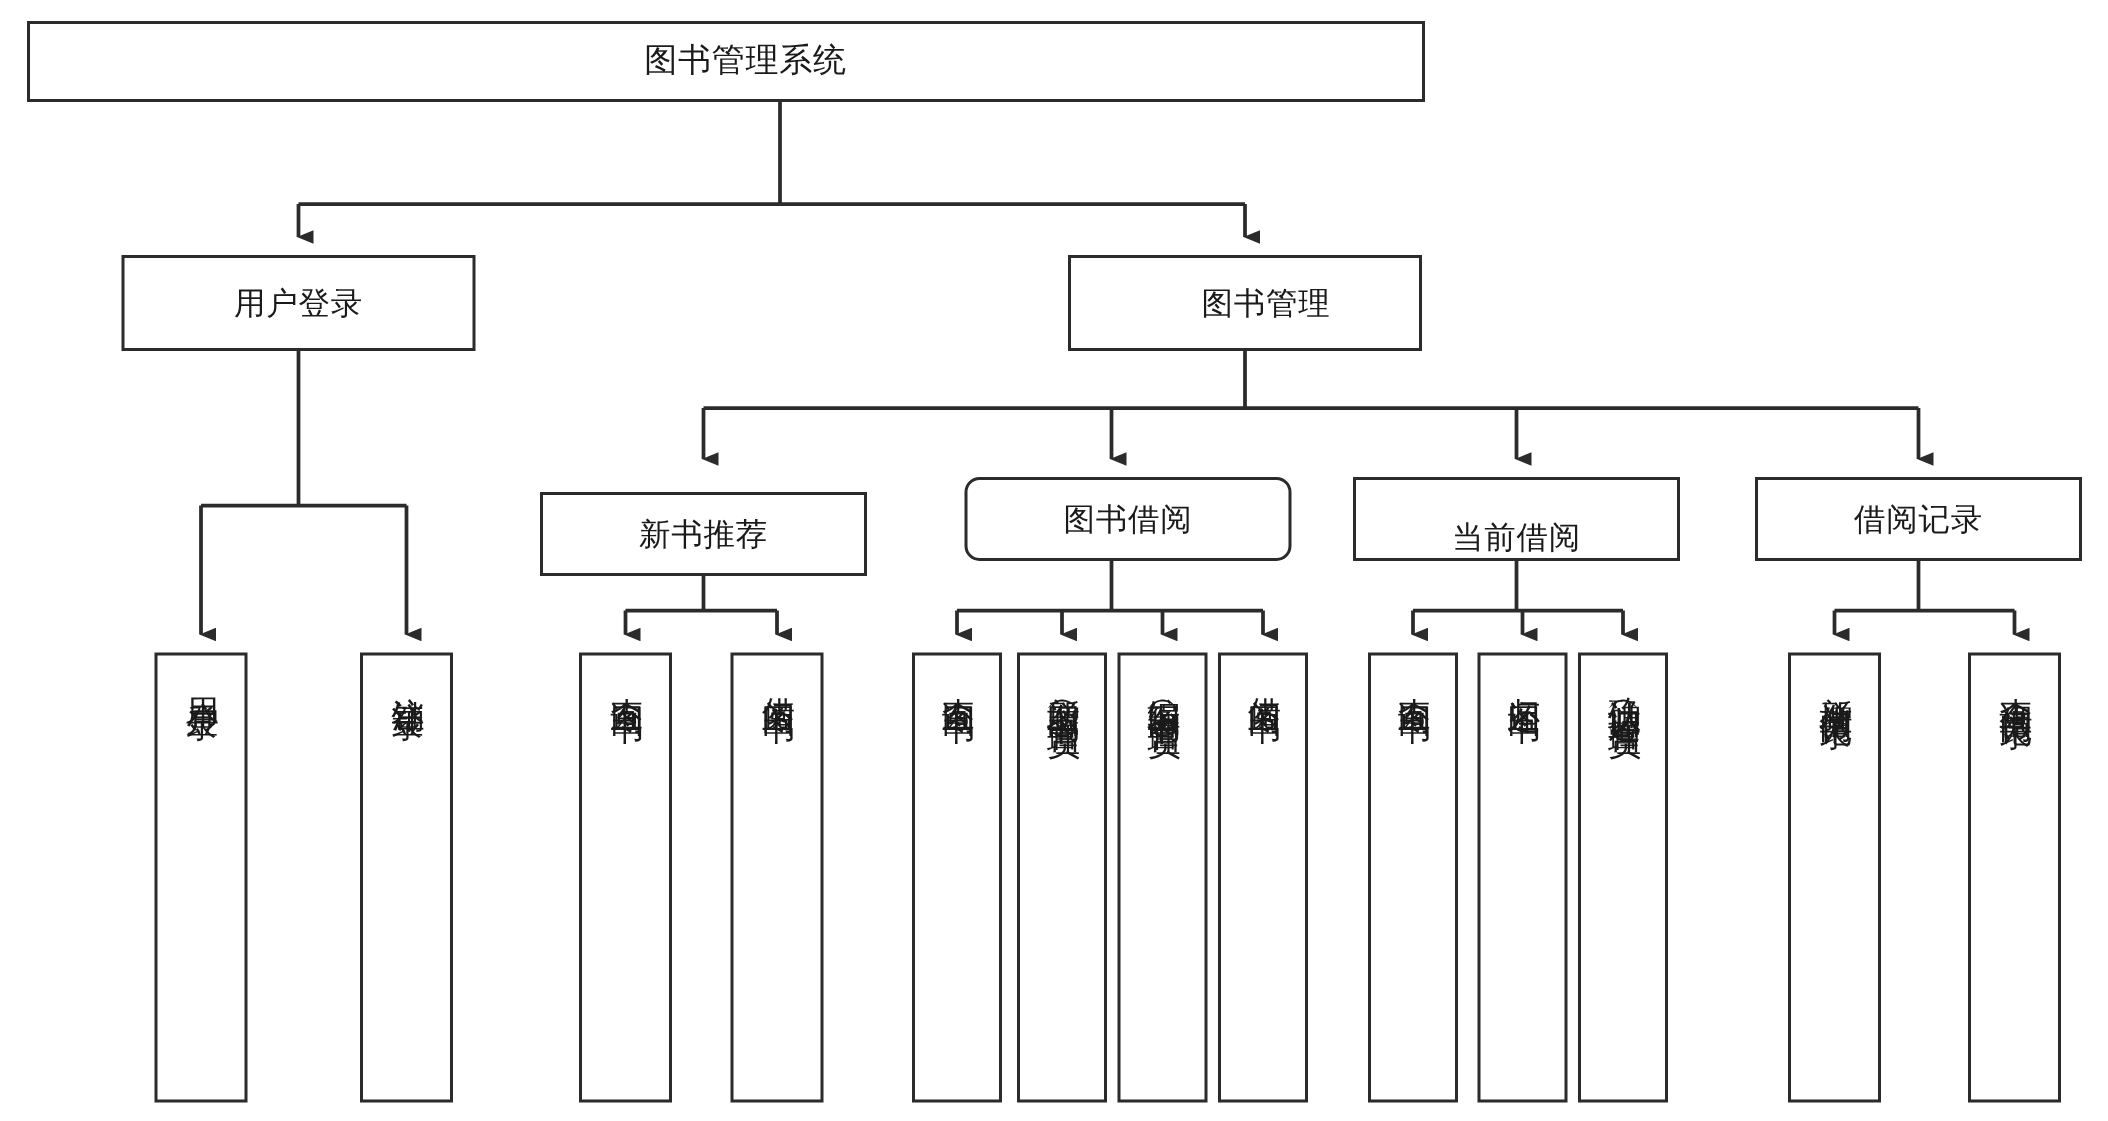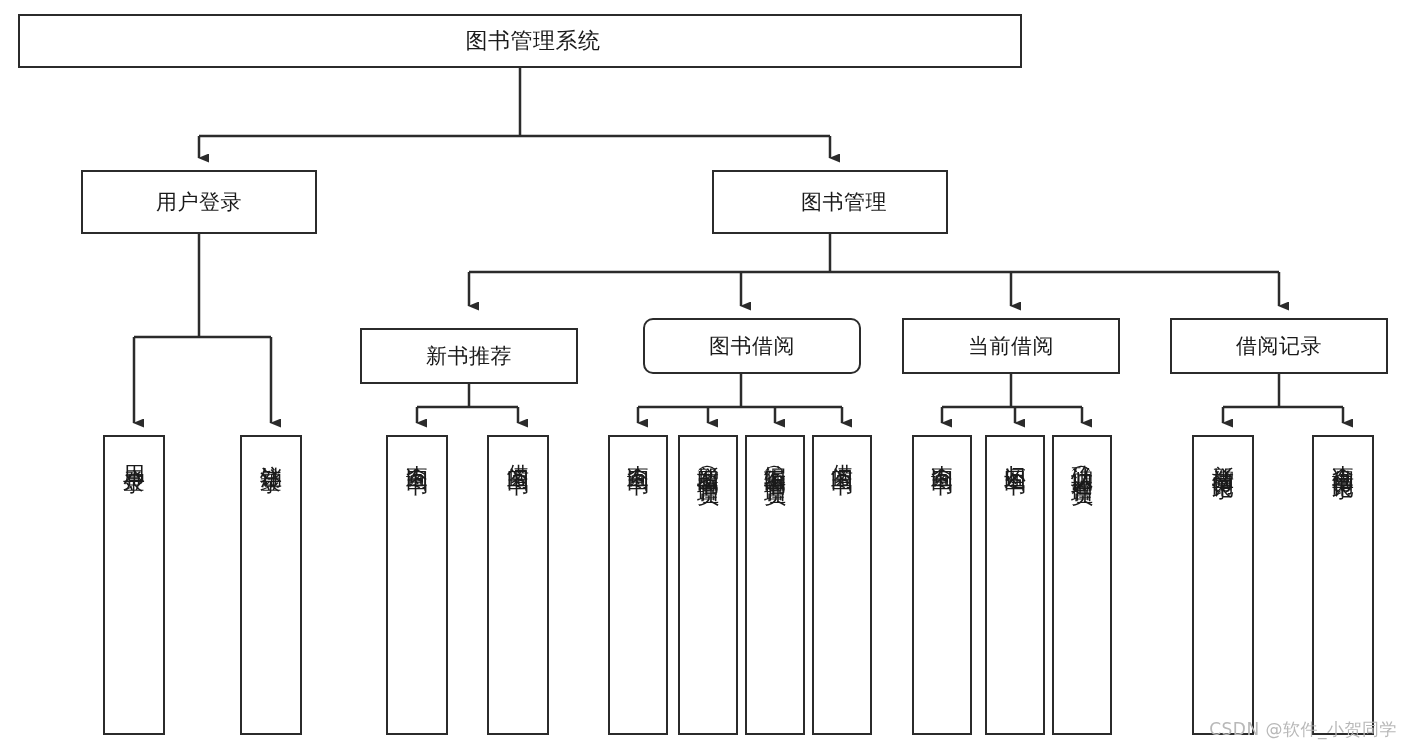--- a/index.html
+++ b/index.html
@@ -112,36 +112,36 @@
         <path d="M 1015 407 L 1015 423" stroke="#2b2b2b" stroke-width="2.5" fill="none" marker-end="url(#arrowhead)"></path>
         <path d="M 1082 407 L 1082 423" stroke="#2b2b2b" stroke-width="2.5" fill="none" marker-end="url(#arrowhead)"></path>
         <path d="M 1279 374 L 1279 407" stroke="#2b2b2b" stroke-width="2.5" fill="none"></path>
         <path d="M 1223 407 L 1343 407" stroke="#2b2b2b" stroke-width="2.5" fill="none"></path>
         <path d="M 1223 407 L 1223 423" stroke="#2b2b2b" stroke-width="2.5" fill="none" marker-end="url(#arrowhead)"></path>
         <path d="M 1343 407 L 1343 423" stroke="#2b2b2b" stroke-width="2.5" fill="none" marker-end="url(#arrowhead)"></path>
       </g>
   </svg>
 
   <div id="nodes-layer">
-      <div class="node horizontal root" style="left: 18px; top: 14px; width: 1004px; height: 54px; padding-left: 26px;">
+      <div class="node horizontal root" style="left: 18px; top: 14px; width: 932px; height: 54px; padding-left: 26px;">
         <span class="label">图书管理系统</span>
       </div>
       <div class="node horizontal" style="left: 81px; top: 170px; width: 236px; height: 64px;">
         <span class="label">用户登录</span>
       </div>
       <div class="node horizontal" style="left: 712px; top: 170px; width: 236px; height: 64px; padding-left: 28px;">
         <span class="label">图书管理</span>
       </div>
       <div class="node horizontal" style="left: 360px; top: 318px; width: 218px; height: 56px; margin-top: 10px;">
         <span class="label">新书推荐</span>
       </div>
       <div class="node horizontal" style="left: 643px; top: 318px; width: 218px; height: 56px; border-radius: 10px;">
         <span class="label">图书借阅</span>
       </div>
-      <div class="node horizontal" style="left: 902px; top: 318px; width: 218px; height: 56px;">
+      <div class="node horizontal" style="left: 902px; top: 318px; width: 218px; height: 56px; align-items: flex-end;">
         <span class="label">当前借阅</span>
       </div>
       <div class="node horizontal" style="left: 1170px; top: 318px; width: 218px; height: 56px;">
         <span class="label">借阅记录</span>
       </div>
       <div class="node vertical" style="left: 103px; top: 435px; width: 62px; height: 300px;">
         <span class="label">用户登录</span>
       </div>
       <div class="node vertical" style="left: 240px; top: 435px; width: 62px; height: 300px;">
         <span class="label">注销登录</span>
@@ -174,15 +174,14 @@
         <span class="label">确认归还（管理员）</span>
       </div>
       <div class="node vertical" style="left: 1192px; top: 435px; width: 62px; height: 300px;">
         <span class="label">新增借阅记录</span>
       </div>
       <div class="node vertical" style="left: 1312px; top: 435px; width: 62px; height: 300px;">
         <span class="label">查询借阅记录</span>
       </div>
     </div>
 
-  <div id="watermark">CSDN @软件_小贺同学</div>
 
 </div>
 
 </body></html>

